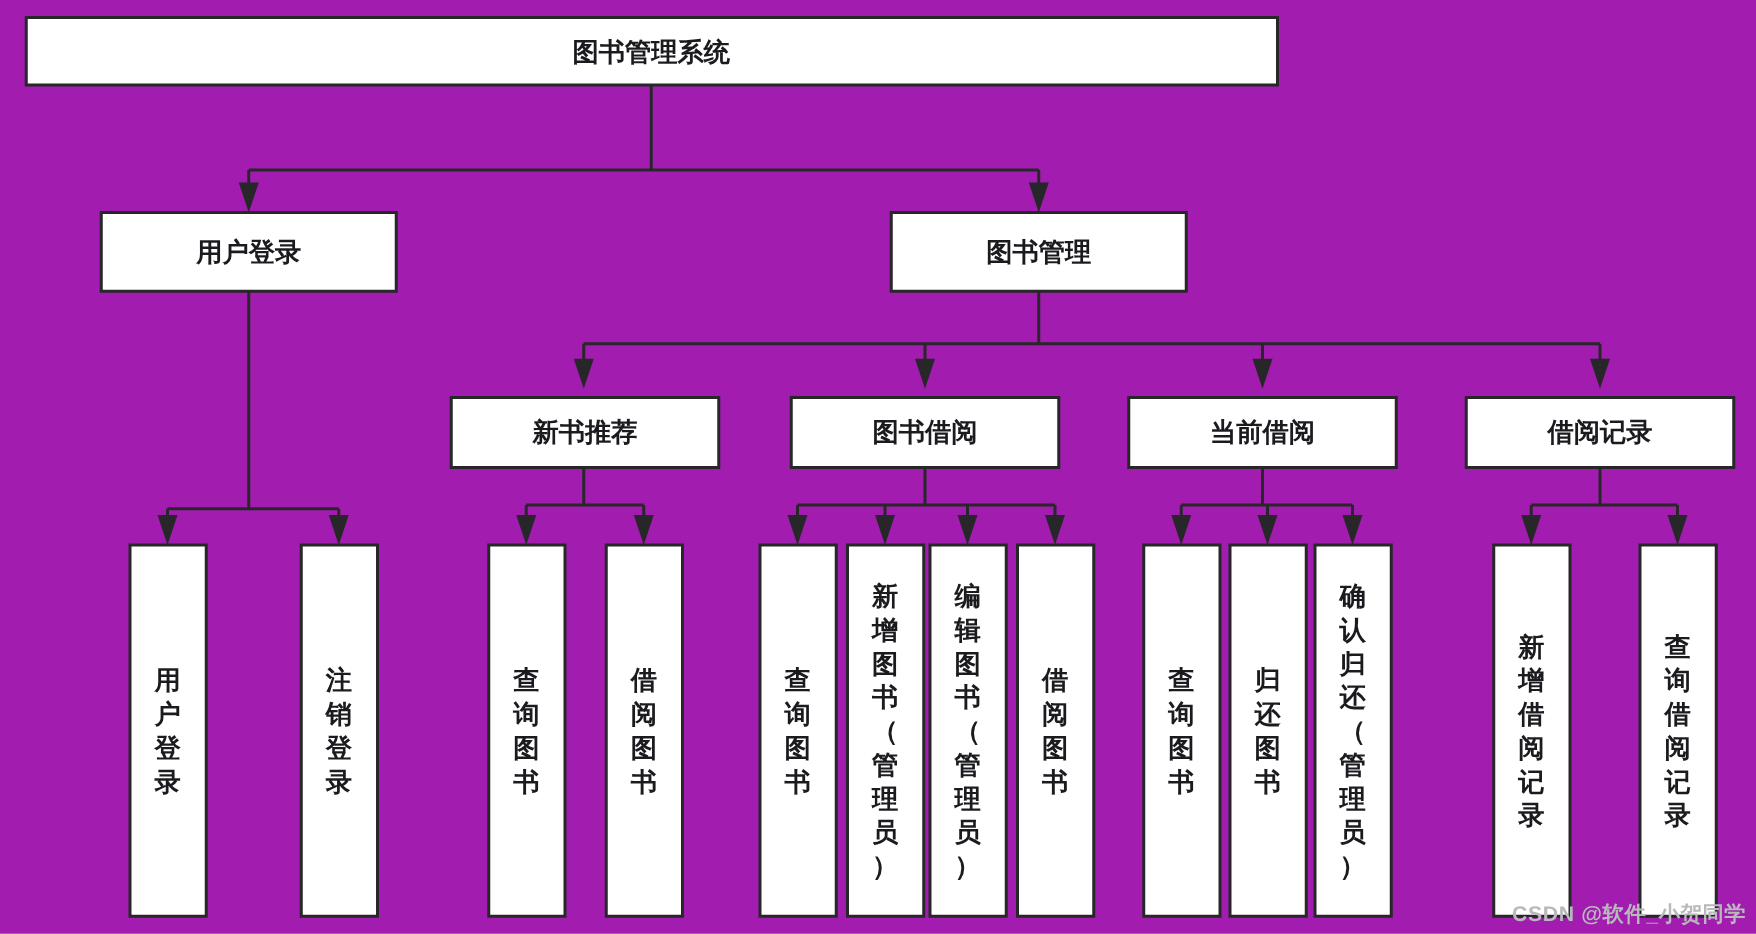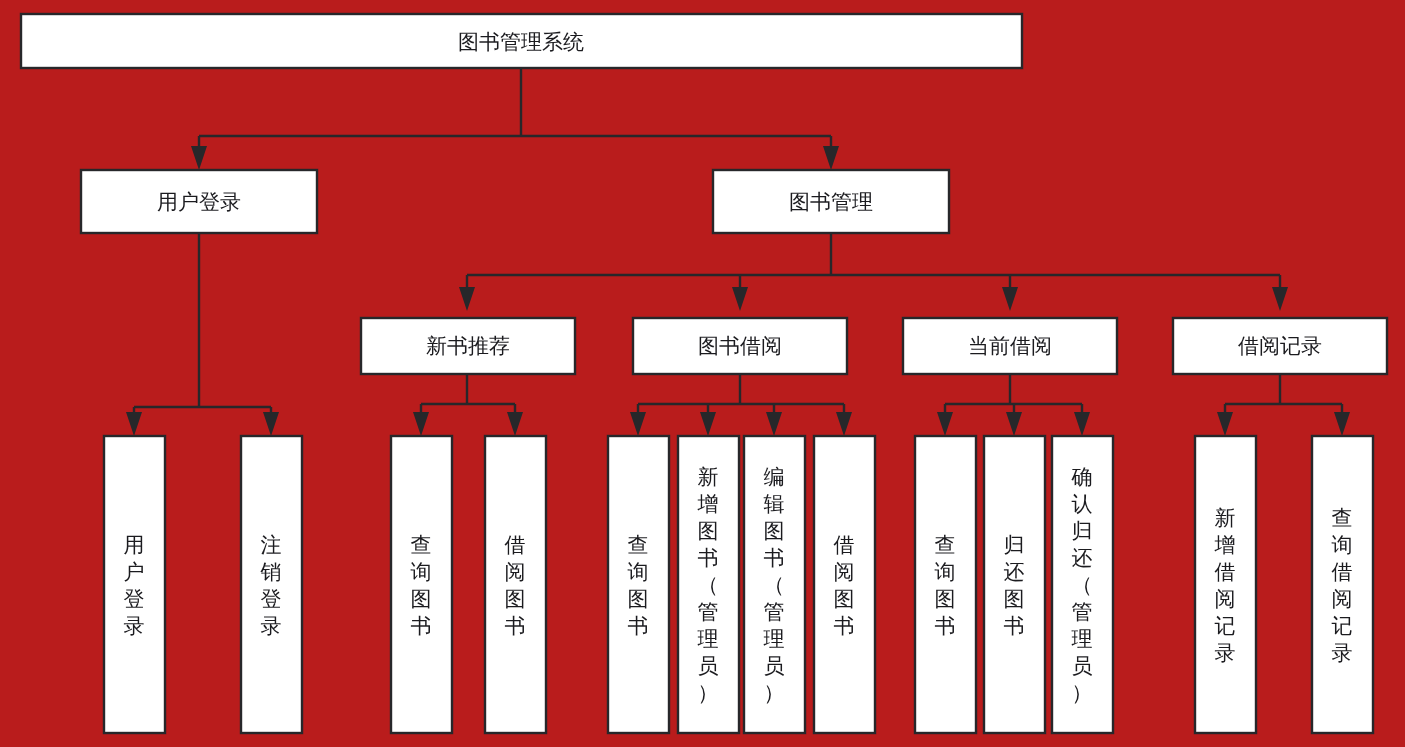--- a/index.html
+++ b/index.html
@@ -11,21 +11,22 @@
   body {
     width: 1405px;
     height: 747px;
     font-family: "Liberation Sans", "DejaVu Sans", sans-serif;
     overflow: hidden;
   }
   #diagram-root {
     position: relative;
     width: 1405px;
     height: 747px;
-    background: #b91c1c;
+    background: #a21caf;
+    font-weight: bold;
   }
   svg#flowchart {
     position: absolute;
     left: 0;
     top: 0;
     width: 1405px;
     height: 747px;
     display: block;
   }
   .node-rect {
@@ -222,13 +223,14 @@
     <g>
       <rect class="node-rect" x="1195" y="436" width="61" height="297"></rect>
       <text class="node-label-vertical" x="1225" y="0"><tspan x="1225" y="524.56">新</tspan><tspan x="1225" y="551.56">增</tspan><tspan x="1225" y="578.56">借</tspan><tspan x="1225" y="605.56">阅</tspan><tspan x="1225" y="632.56">记</tspan><tspan x="1225" y="659.56">录</tspan></text>
     </g>
     <g>
       <rect class="node-rect" x="1312" y="436" width="61" height="297"></rect>
       <text class="node-label-vertical" x="1342" y="0"><tspan x="1342" y="524.56">查</tspan><tspan x="1342" y="551.56">询</tspan><tspan x="1342" y="578.56">借</tspan><tspan x="1342" y="605.56">阅</tspan><tspan x="1342" y="632.56">记</tspan><tspan x="1342" y="659.56">录</tspan></text>
     </g>
   </svg>
 
+  <div class="watermark">CSDN @软件_小贺同学</div>
 </div>
 
 </body></html>

